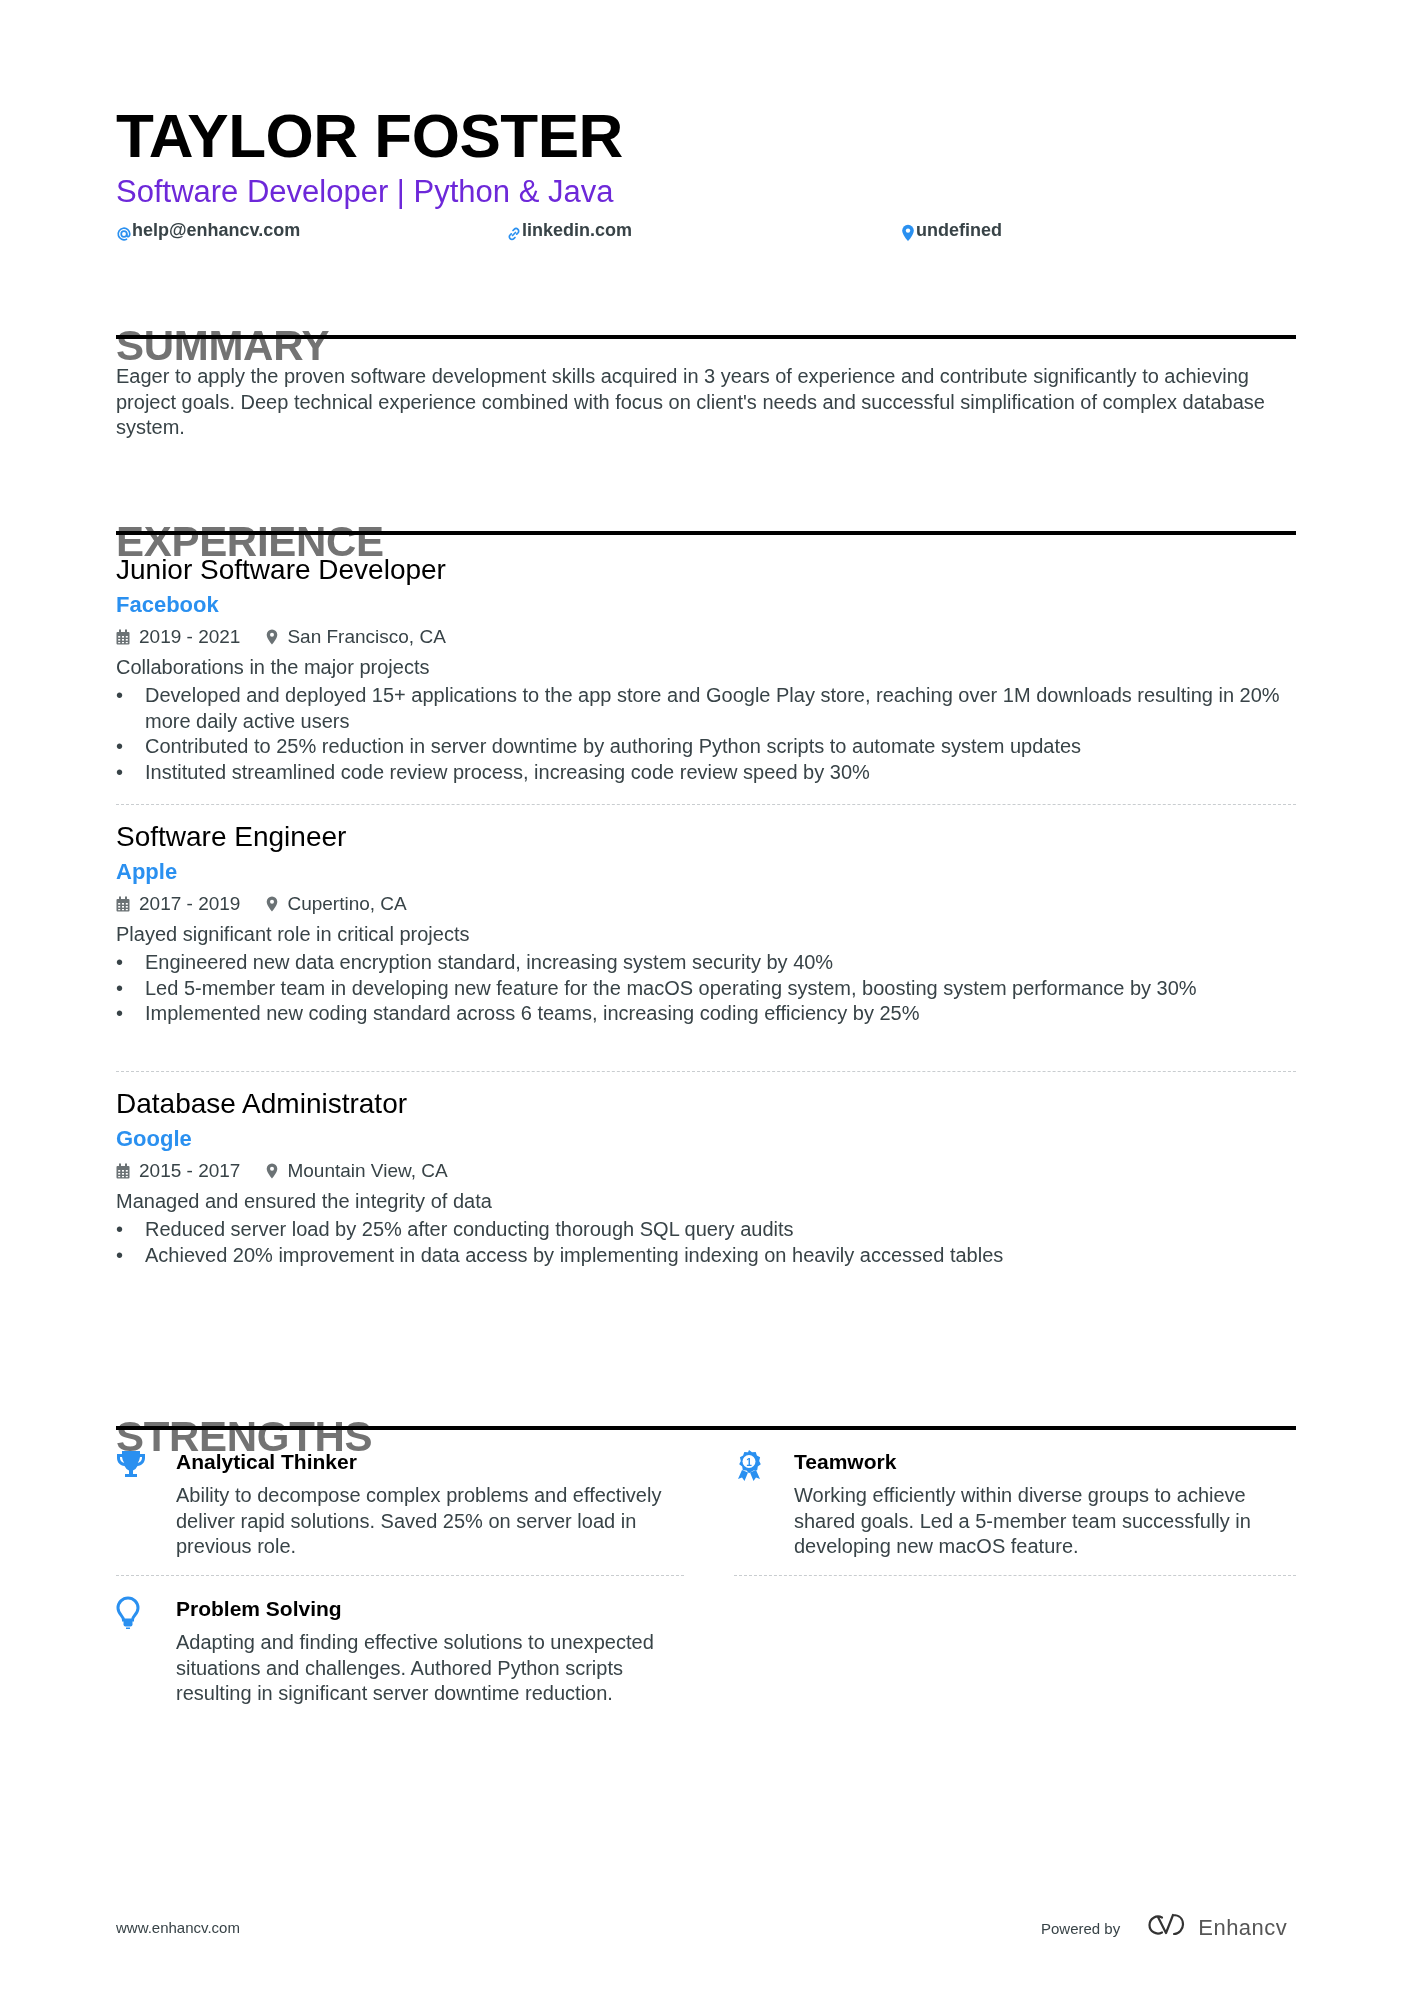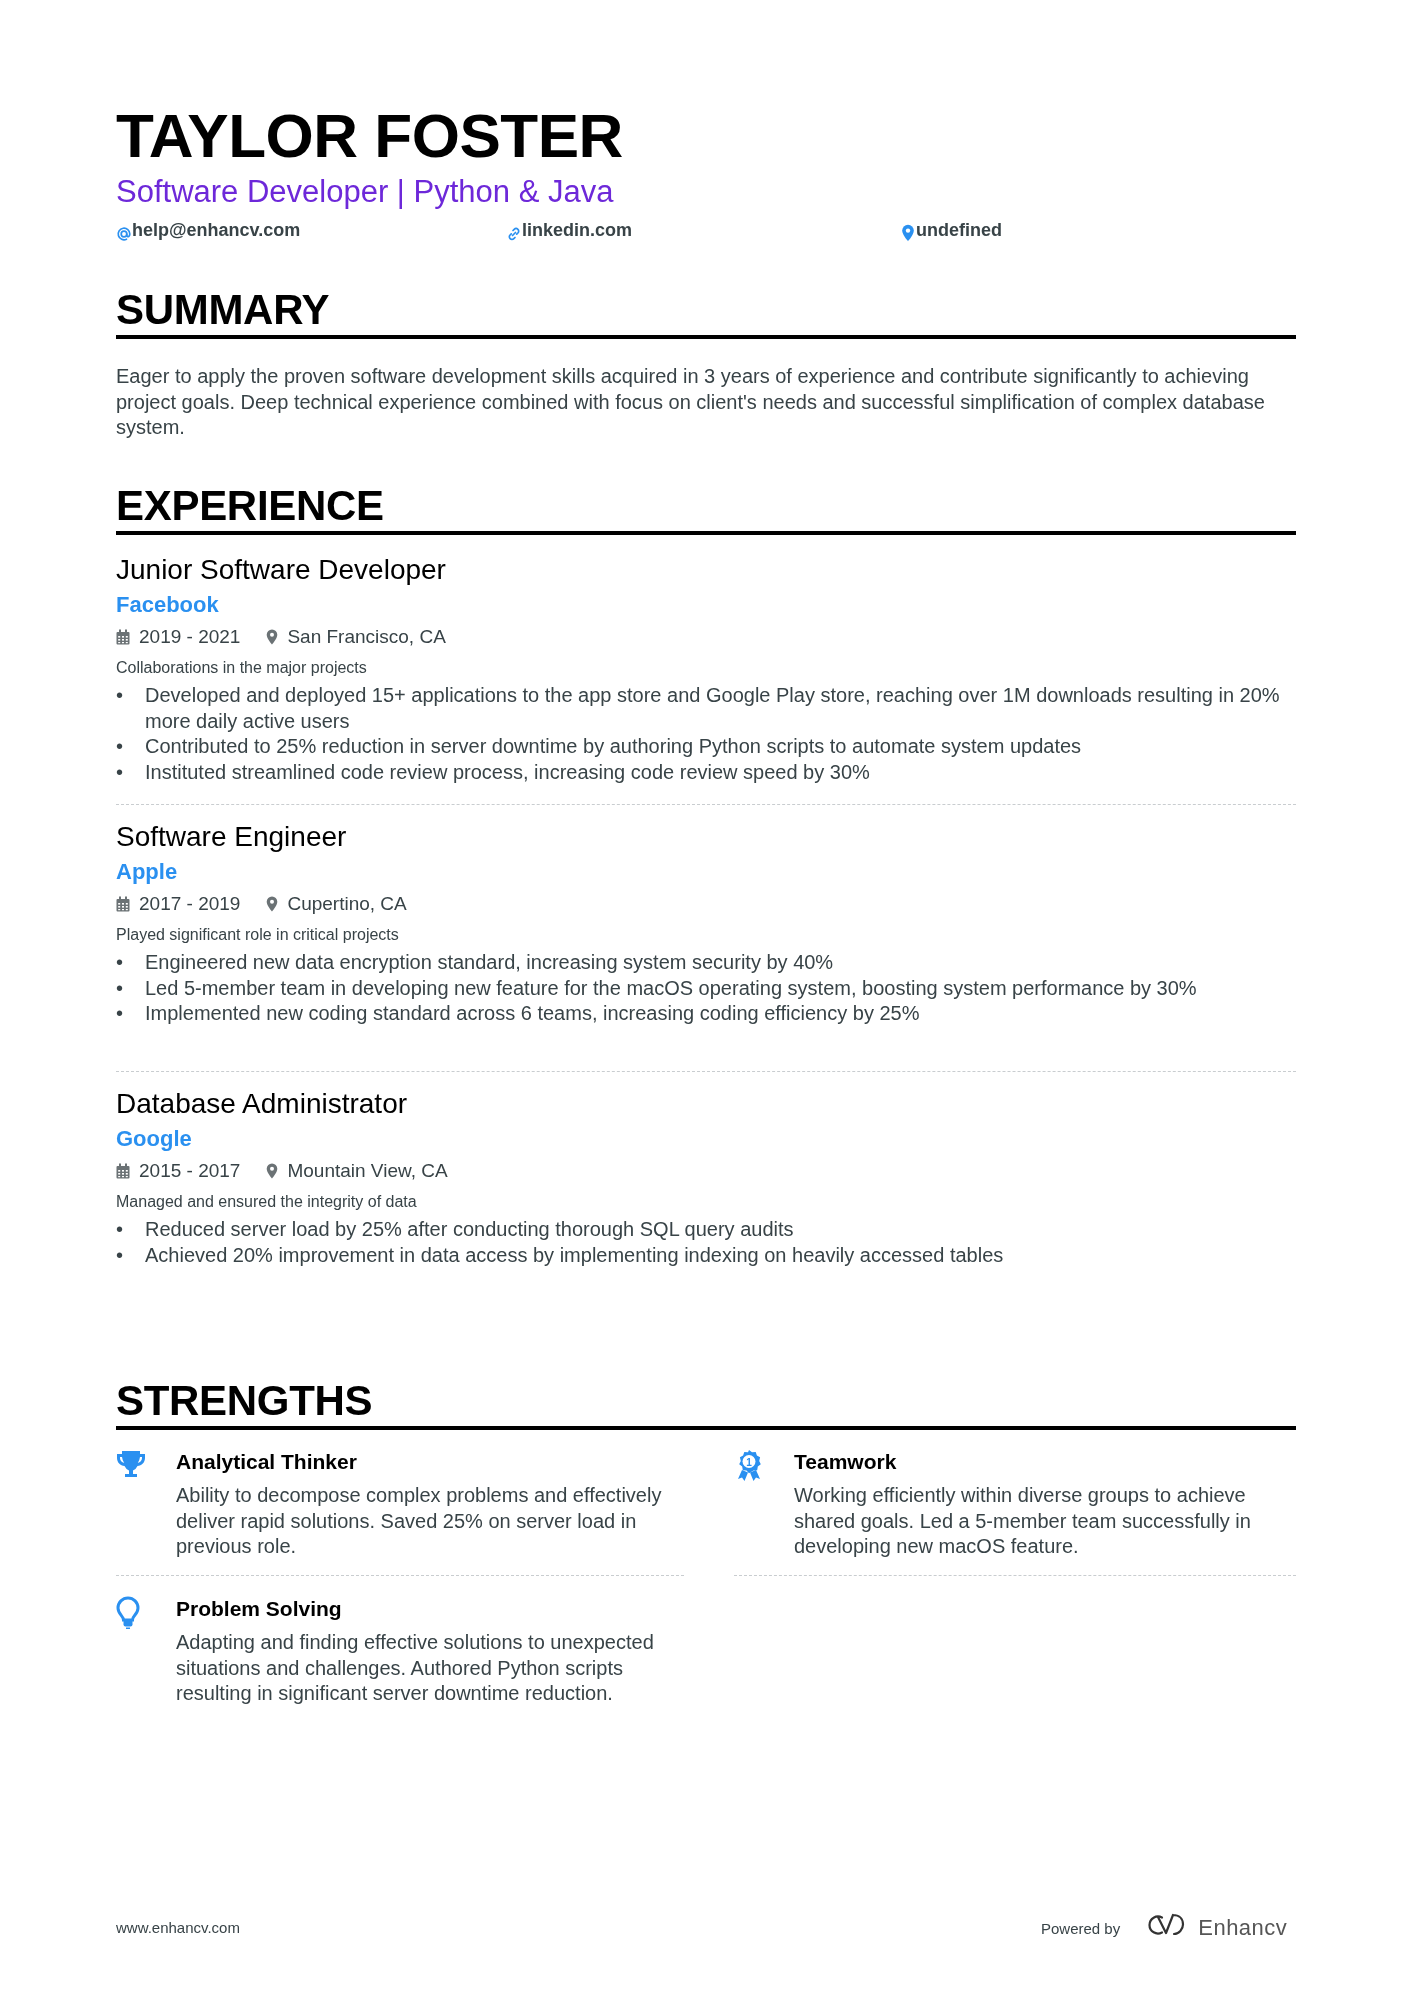--- a/index.html
+++ b/index.html
@@ -6,32 +6,32 @@
   html, body { width: 1410px; height: 1995px; background: #ffffff; }
   body { position: relative; font-family: "Liberation Sans", sans-serif; color: #384347; overflow: hidden; }
   .page { position: absolute; left: 116px; top: 0; width: 1180px; }
 
   .name { position: absolute; top: 100px; left: 0; font-family: "Liberation Sans", sans-serif; font-weight: 700; font-size: 62px; color: #000; letter-spacing: -0.5px; line-height: 72px; }
   .title { position: absolute; top: 172px; left: 0; font-size: 31px; color: #6d28d9; line-height: 40px; font-weight: 400; }
   .contacts { position: absolute; top: 218px; left: 0; width: 1180px; height: 24px; font-size: 18px; font-weight: 700; color: #384347; }
   .contact { position: absolute; top: 0; display: flex; align-items: flex-end; gap: 0; line-height: 24px; }
   .contact .ic { color: #2a90f0; display: inline-flex; width: 16px; justify-content: center; }
 
-  .section-h { position: absolute; left: 0; width: 1180px; font-weight: 700; font-size: 42px; color: #000000; line-height: 48px; letter-spacing: -0.3px; }
+  .section-h { position: absolute; left: 0; width: 1180px; font-weight: 700; font-size: 42px; color: #737373; line-height: 48px; letter-spacing: -0.3px; margin-top: 36px; }
   .rule { position: absolute; left: 0; width: 1180px; height: 4px; background: #000; }
 
   .summary { position: absolute; top: 355px; left: 0; width: 1180px; font-size: 20px; line-height: 25.5px; color: #384347; margin-top: 9px; }
 
   .job { position: absolute; left: 0; width: 1180px; }
   .job-title { font-size: 28px; line-height: 36px; color: #000; height: 36px; }
   .company { font-size: 22px; font-weight: 700; color: #2a90f0; line-height: 34px; height: 34px; }
   .meta { display: flex; align-items: center; font-size: 19px; color: #384347; line-height: 30px; height: 30px; }
   .meta .ic { color: #6b7275; margin-right: 9px; display: inline-flex; }
   .meta .gap { width: 26px; }
-  .desc { font-size: 16px; line-height: 31px; height: 31px; color: #384347; }
+  .desc { font-size: 20px; line-height: 31px; height: 31px; color: #384347; }
   .bullets { list-style: none; }
   .bullets li { position: relative; padding-left: 29px; font-size: 20px; line-height: 25.5px; color: #384347; }
   .bullets li::before { content: "•"; position: absolute; left: 0; top: 0; color: #384347; }
   .dashed { position: absolute; left: 0; height: 0; border-top: 1.5px dashed #c9cdd0; }
 
   .strength { position: absolute; }
   .strength .icon { position: absolute; left: 0; top: 2px; width: 30px; height: 34px; color: #2a90f0; }
   .strength .sname { position: absolute; left: 60px; top: 0; font-size: 21px; font-weight: 700; color: #000; line-height: 30px; white-space: nowrap; }
   .strength .sdesc { position: absolute; left: 60px; top: 36px; width: 500px; font-size: 20px; line-height: 25.5px; color: #384347; }
 

